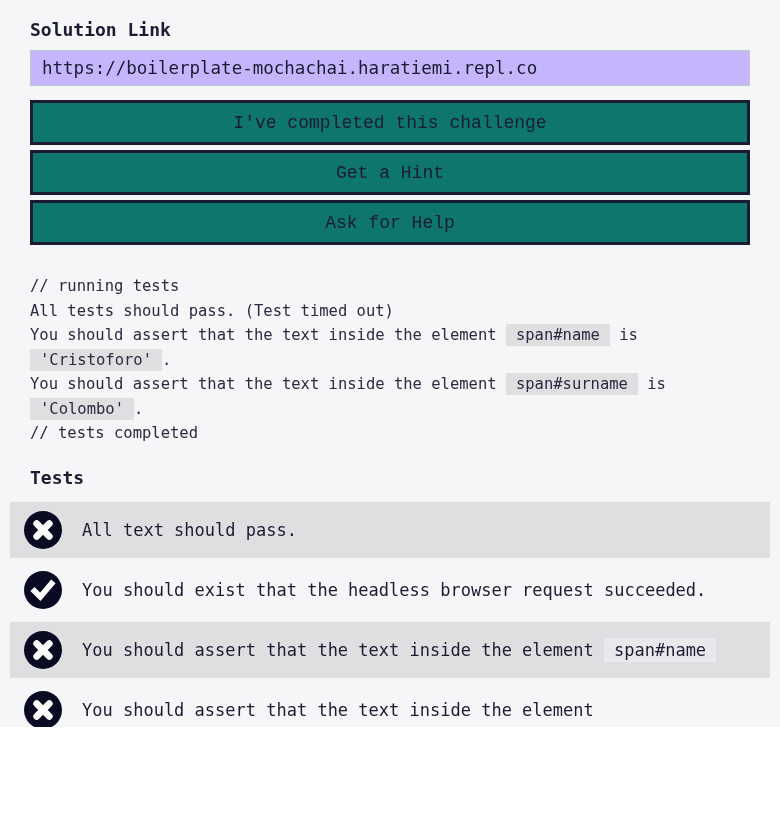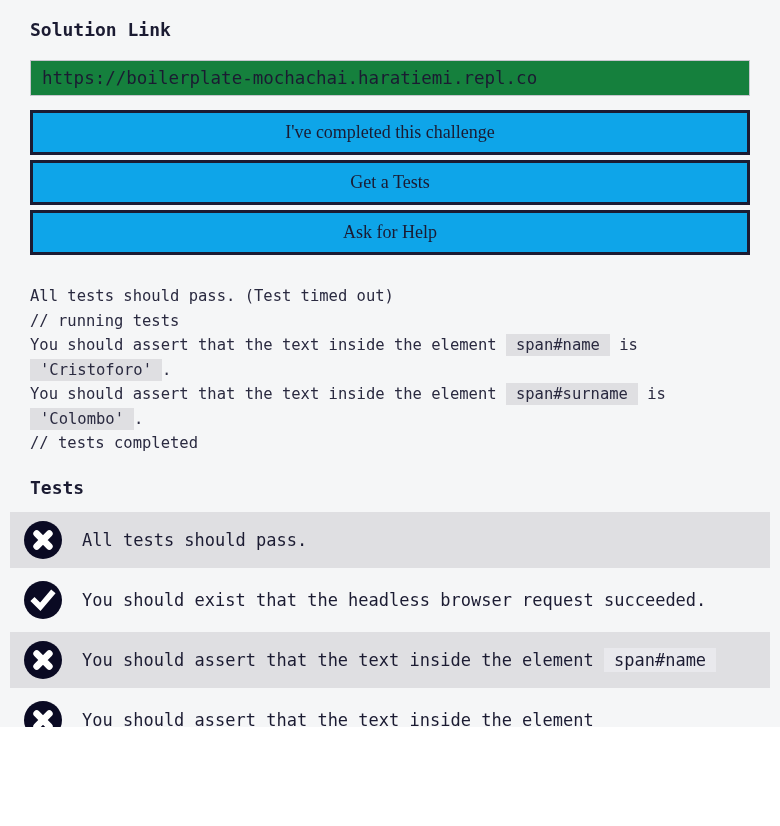--- a/index.html
+++ b/index.html
@@ -16,39 +16,39 @@
   .solution-label {
     font-size: 18px;
     font-weight: bold;
     line-height: 20px;
   }
   .solution-input {
     display: block;
     box-sizing: border-box;
     width: 100%;
     height: 36px;
-    margin-top: 20px;
+    margin-top: 10px;
     border: 1px solid #c6c6ce;
-    background: #15803d;
+    background: #c4b5fd;
     padding: 0 11px;
     font-family: "DejaVu Sans Mono", "Liberation Mono", monospace;
     font-size: 17.5px;
     color: #1b1b32;
     outline: none;
   }
   .buttons { margin-top: 14px; }
   .btn {
     display: block;
     box-sizing: border-box;
     width: 100%;
     height: 45px;
     margin-bottom: 5px;
-    background: #0ea5e9;
+    background: #0f766e;
     border: 3px solid #1b1b32;
-    font-family: Liberation Serif, serif;
+    font-family: Liberation Mono, monospace;
     font-size: 18px;
     color: #1b1b32;
     cursor: pointer;
     padding: 0;
   }
   .console {
     margin-top: 29px;
     font-size: 15.5px;
     line-height: 24.5px;
     color: #2a2a40;
@@ -93,41 +93,41 @@
   .test-line { white-space: nowrap; }
 </style>
 </head>
 <body>
 
 <div class="page">
   <div class="solution-label">Solution Link</div>
   <input type="text" class="solution-input" value="https://boilerplate-mochachai.haratiemi.repl.co" style="">
   <div class="buttons">
     <button class="btn">I've completed this challenge</button>
-    <button class="btn">Get a Tests</button>
+    <button class="btn">Get a Hint</button>
     <button class="btn">Ask for Help</button>
   </div>
   <div class="console" id="console">
+      <div class="console-line"><span>// running tests</span></div>
       <div class="console-line"><span>All tests should pass. (Test timed out)</span></div>
-      <div class="console-line"><span>// running tests</span></div>
       <div class="console-line"><span>You should assert that the text inside the element </span><span class="code">span#name</span><span> is</span></div>
       <div class="console-line"><span class="code">'Cristoforo'</span><span>.</span></div>
       <div class="console-line"><span>You should assert that the text inside the element </span><span class="code">span#surname</span><span> is</span></div>
       <div class="console-line"><span class="code">'Colombo'</span><span>.</span></div>
       <div class="console-line"><span>// tests completed</span></div>
     </div>
   <div class="tests-heading">Tests</div>
   <div class="tests-list" id="tests-list">
       <div class="test-row fail">
         <span class="test-icon"><svg viewBox="0 0 38 38" width="38" height="38">
             <circle cx="19" cy="19" r="19" fill="#0a0a23"></circle>
             <path d="M12.7 12.7 L25.3 25.3 M25.3 12.7 L12.7 25.3" stroke="#ffffff" stroke-width="6.8" stroke-linecap="round" fill="none"></path>
           </svg></span>
         <div class="test-text">
-          <div class="test-line"><span>All tests should pass.</span></div>
+          <div class="test-line"><span>All text should pass.</span></div>
         </div>
       </div>
       <div class="test-row pass">
         <span class="test-icon"><svg viewBox="0 0 38 38" width="38" height="38">
             <circle cx="19" cy="19" r="19" fill="#0a0a23"></circle>
             <path d="M10.5 20 L16.3 25.8 L27.5 12.5" stroke="#ffffff" stroke-width="5.8" stroke-linecap="square" stroke-linejoin="miter" fill="none"></path>
           </svg></span>
         <div class="test-text">
           <div class="test-line"><span>You should exist that the headless browser request succeeded.</span></div>
         </div>

